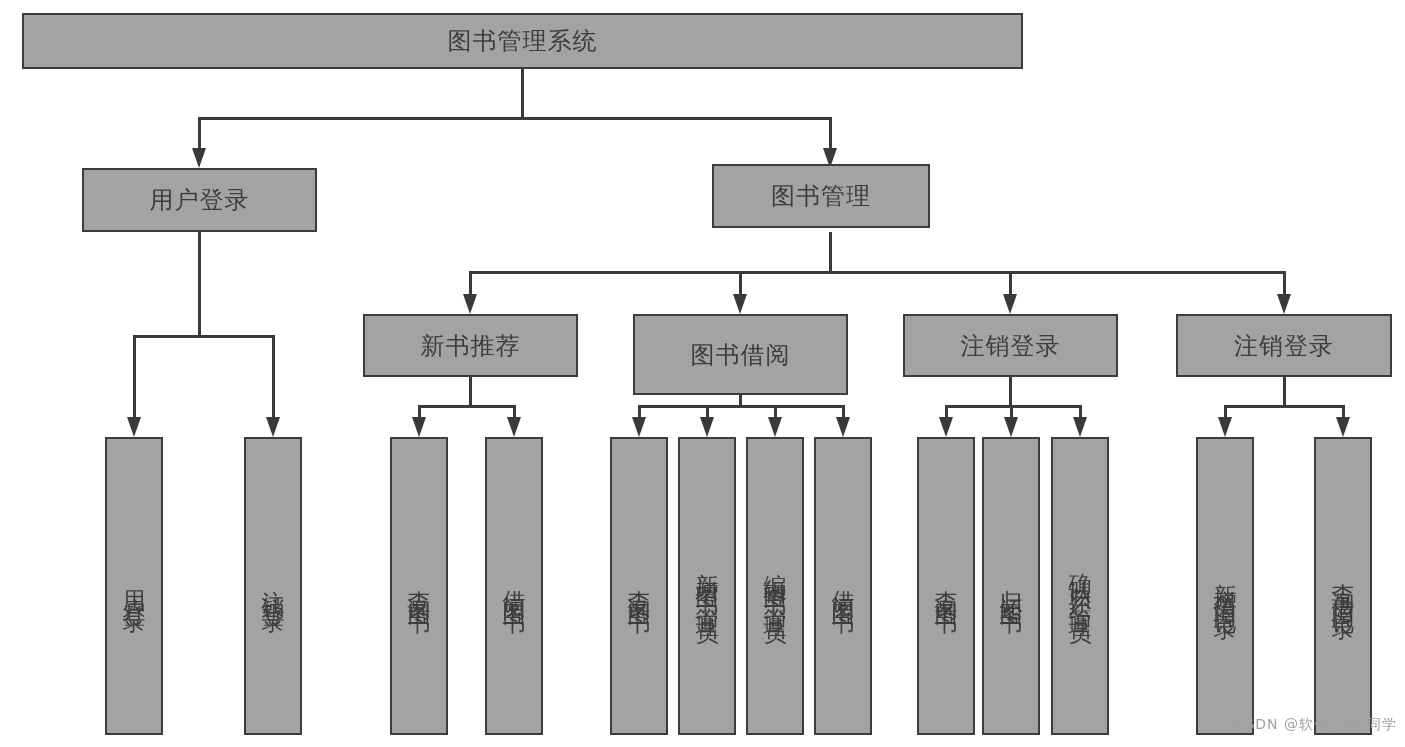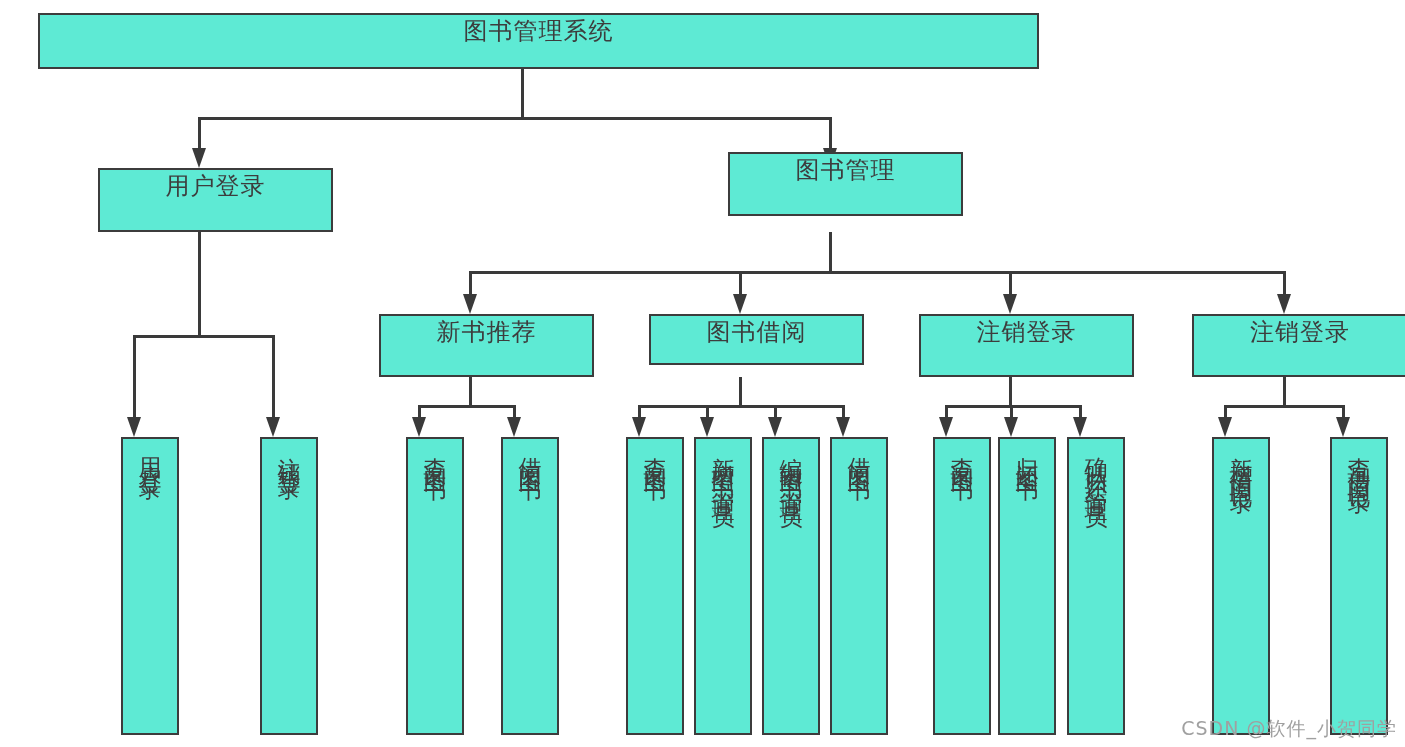--- a/index.html
+++ b/index.html
@@ -14,26 +14,25 @@
     position:relative;
     width:1405px;height:747px;
     background:var(--bg);
     font-family:"DejaVu Sans",sans-serif;
     overflow:hidden;
   }
   .box{
     position:absolute;
     box-sizing:border-box;
     border:2px solid var(--border);
-    background:#5eead4;
+    background:#a3a3a3;
     color:var(--text);
     display:flex;
-    align-items:flex-start;
+    align-items:center;
     justify-content:center;
-    margin-left:16px;
   }
   .box.h span{
     font-size:24px;
     letter-spacing:1px;
     white-space:nowrap;
   }
   .box.v span{
     writing-mode:vertical-rl;
     font-size:23px;
     letter-spacing:7px;
@@ -44,21 +43,21 @@
   .hline{position:absolute;height:3px;background:var(--line);}
   .arrow{
     position:absolute;width:0;height:0;
     border-left:7px solid transparent;
     border-right:7px solid transparent;
     border-top:20px solid var(--line);
   }
   .watermark{
     position:absolute;
     top:716px;right:8px;
-    font-size:19px;
+    font-size:14px;
     color:var(--wm);
     letter-spacing:1px;
     white-space:nowrap;
     z-index:5;
   }
 </style>
 </head>
 <body>
 
 <div class="canvas">
@@ -122,28 +121,28 @@
   <div class="vline" style="left:1342px;top:405px;height:15px"></div>
   <div class="arrow" style="left:1336px;top:417px"></div>
 
   <div class="box h" style="left:22px;top:13px;width:1001px;height:56px">
     <span>图书管理系统</span>
   </div>
 
   <div class="box h" style="left:82px;top:168px;width:235px;height:64px">
     <span>用户登录</span>
   </div>
-  <div class="box h" style="left:712px;top:152px;width:235px;height:64px">
+  <div class="box h" style="left:712px;top:164px;width:218px;height:64px">
     <span>图书管理</span>
   </div>
 
   <div class="box h" style="left:363px;top:314px;width:215px;height:63px">
     <span>新书推荐</span>
   </div>
-  <div class="box h" style="left:633px;top:314px;width:215px;height:51px">
+  <div class="box h" style="left:633px;top:314px;width:215px;height:81px">
     <span>图书借阅</span>
   </div>
   <div class="box h" style="left:903px;top:314px;width:215px;height:63px">
     <span>注销登录</span>
   </div>
   <div class="box h" style="left:1176px;top:314px;width:216px;height:63px">
     <span>注销登录</span>
   </div>
 
   <div class="box v" style="left:105px;top:437px;width:58px;height:298px">

